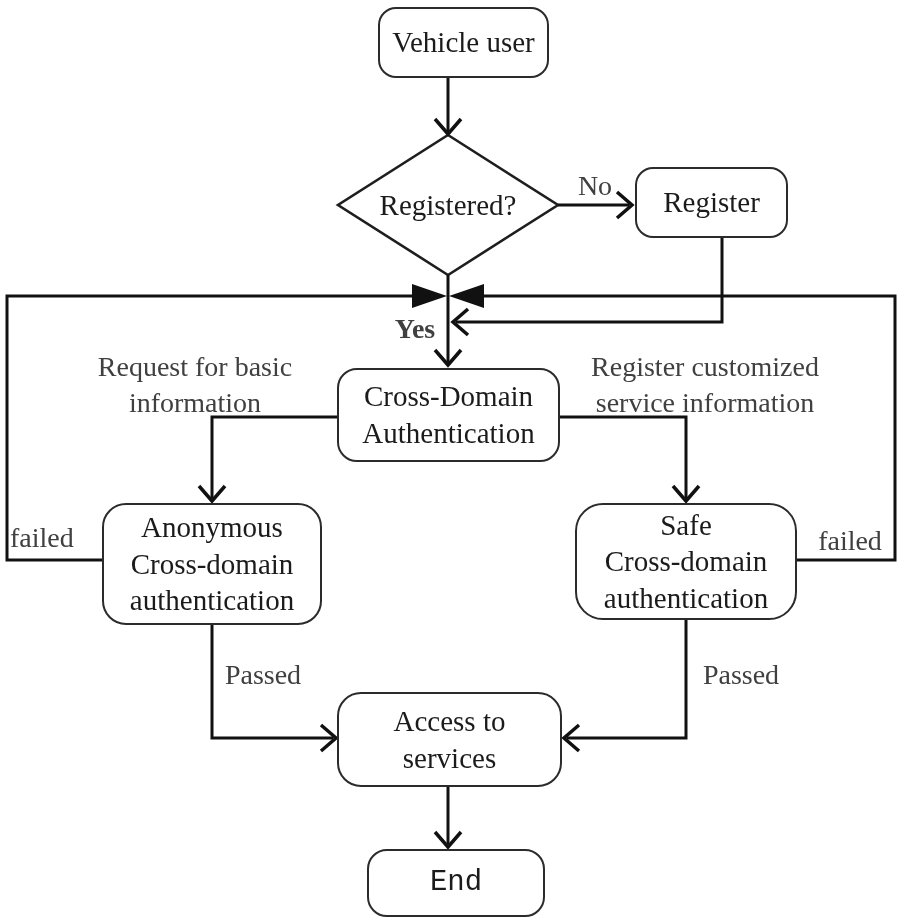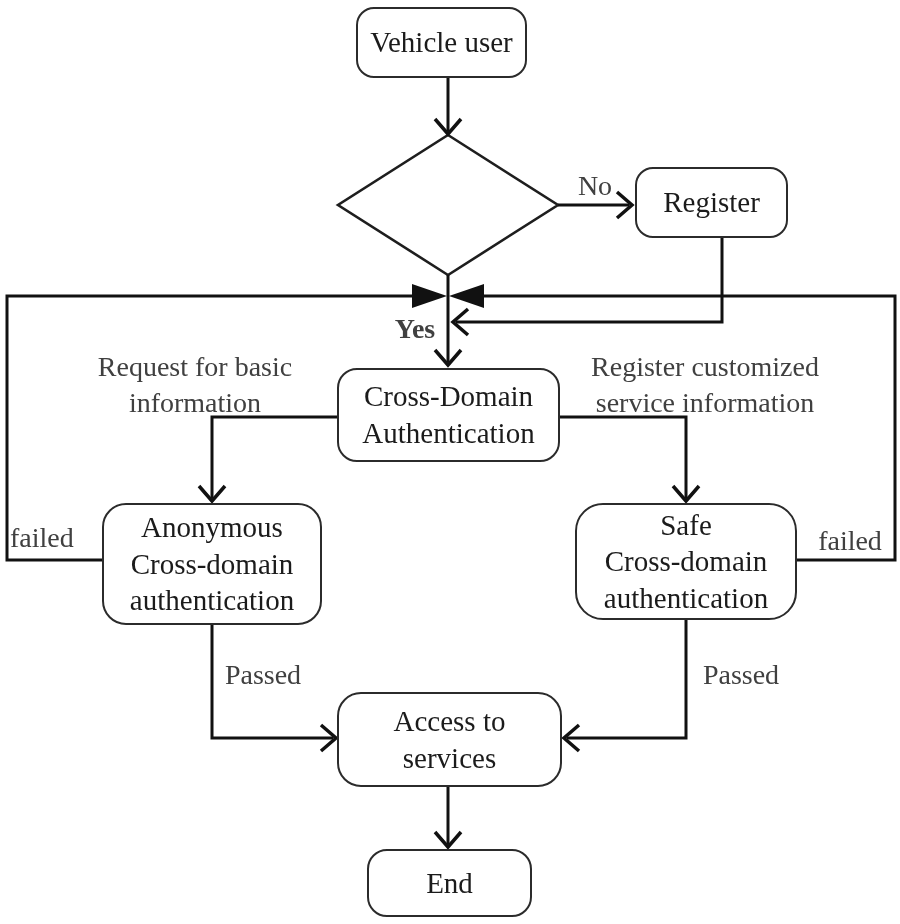--- a/index.html
+++ b/index.html
@@ -31,27 +31,27 @@
     background: #ffffff;
     display: flex;
     align-items: center;
     justify-content: center;
     text-align: center;
     white-space: pre-line;
     font-size: 29px;
     line-height: 1.26;
     color: #1b1b1b;
   }
-  .node-vehicle  { left: 356px; top: 7px;   width: 171px; height: 71px;  border-radius: 18px; }
+  .node-vehicle  { left: 378px; top: 7px;   width: 171px; height: 71px;  border-radius: 18px; }
   .node-register { left: 635px; top: 167px; width: 153px; height: 71px;  border-radius: 18px; }
   .node-cda      { left: 337px; top: 368px; width: 223px; height: 94px;  }
   .node-anon     { left: 102px; top: 503px; width: 220px; height: 122px; border-radius: 24px; }
   .node-safe     { left: 575px; top: 503px; width: 222px; height: 117px; border-radius: 28px; }
   .node-access   { left: 337px; top: 692px; width: 225px; height: 95px;  border-radius: 24px; }
-  .node-end      { left: 367px; top: 849px; width: 165px; height: 68px;  }
+  .node-end      { left: 367px; top: 849px; width: 178px; height: 68px; font-family: Liberation Mono, monospace;  }
   .diamond-label {
     position: absolute;
     left: 348px; top: 185px; width: 200px; height: 40px;
     display: flex; align-items: center; justify-content: center;
     font-size: 29px;
     color: #1b1b1b;
   }
   .edge-label {
     position: absolute;
     text-align: center;
@@ -129,20 +129,21 @@
     </g>
 
     <g>
       <path d="M448,787 L448,844"></path>
       <polyline points="435,832 448,847 461,832" stroke-width="3.5"></polyline>
     </g>
   </svg>
 
   <div class="node node-vehicle">Vehicle user</div>
 
+  <div class="diamond-label">Registered?</div>
 
   <div class="node node-register">Register</div>
 
   <div class="node node-cda">Cross-Domain
 Authentication</div>
 
   <div class="node node-anon">Anonymous
 Cross-domain
 authentication</div>
 

